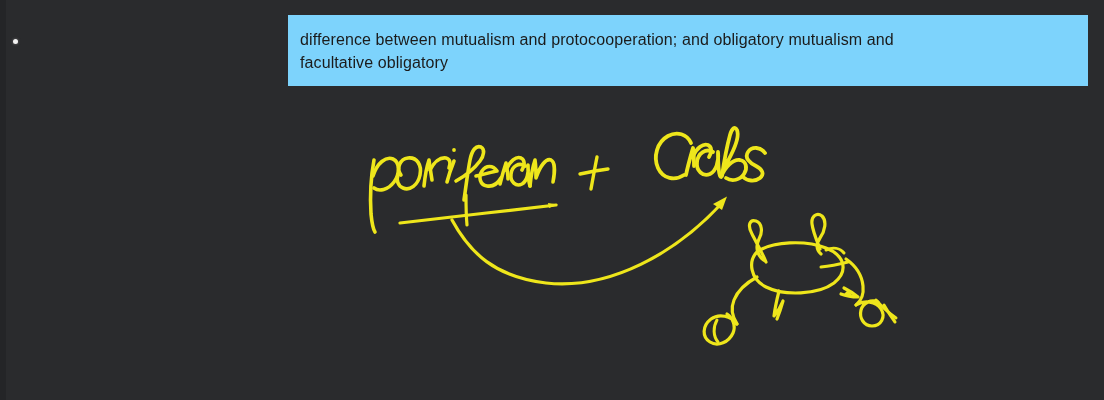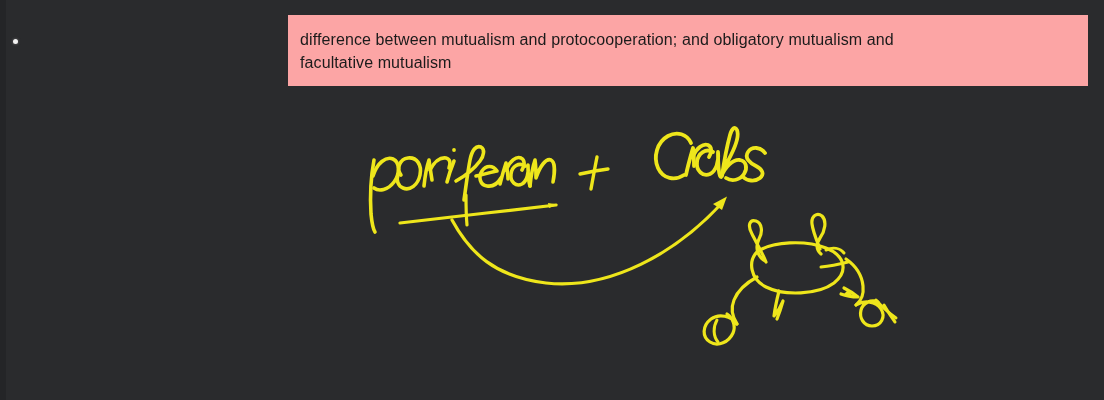--- a/index.html
+++ b/index.html
@@ -33,21 +33,21 @@
     background: #f2f2f2;
     box-shadow: 0 0 2px 1px rgba(120,120,120,0.35);
   }
   
   #text-box {
     position: absolute;
     left: 288px;
     top: 15px;
     width: 800px;
     height: 71px;
-    background: #fca5a5;
+    background: #7dd3fc;
     box-sizing: border-box;
     padding: 14px 16px 0 12px;
   }
   #text-box .line {
     color: #1b1b1b;
     font-size: 16px;
     line-height: 22.5px;
     letter-spacing: 0.1px;
     white-space: nowrap;
   }
@@ -73,21 +73,21 @@
 <body>
 
 <div id="screen">
 
   <div id="left-gutter"></div>
 
   <div id="bullet-dot"></div>
 
   <div id="text-box">
     <div class="line">difference between mutualism and protocooperation; and obligatory mutualism and</div>
-    <div class="line">facultative mutualism</div>
+    <div class="line">facultative obligatory</div>
   </div>
 
   <svg id="ink-layer" viewBox="0 0 1104 400">
 
     <g>
 
       <path class="ink" stroke-width="3.6" d="M374,160 C371,176 370,198 371,214 C372,224 373,229 375,232"></path>
       <path class="ink" stroke-width="3.6" d="M373,176 C377,163 386,156 393,159 C400,162 400,174 394,182 C388,190 379,192 374,188"></path>
 
       <path class="ink" stroke-width="3.6" d="M401,175 C396,168 400,159 408,158 C417,157 422,165 420,175 C418,185 410,191 403,188 C398,186 396,180 398,175"></path>

